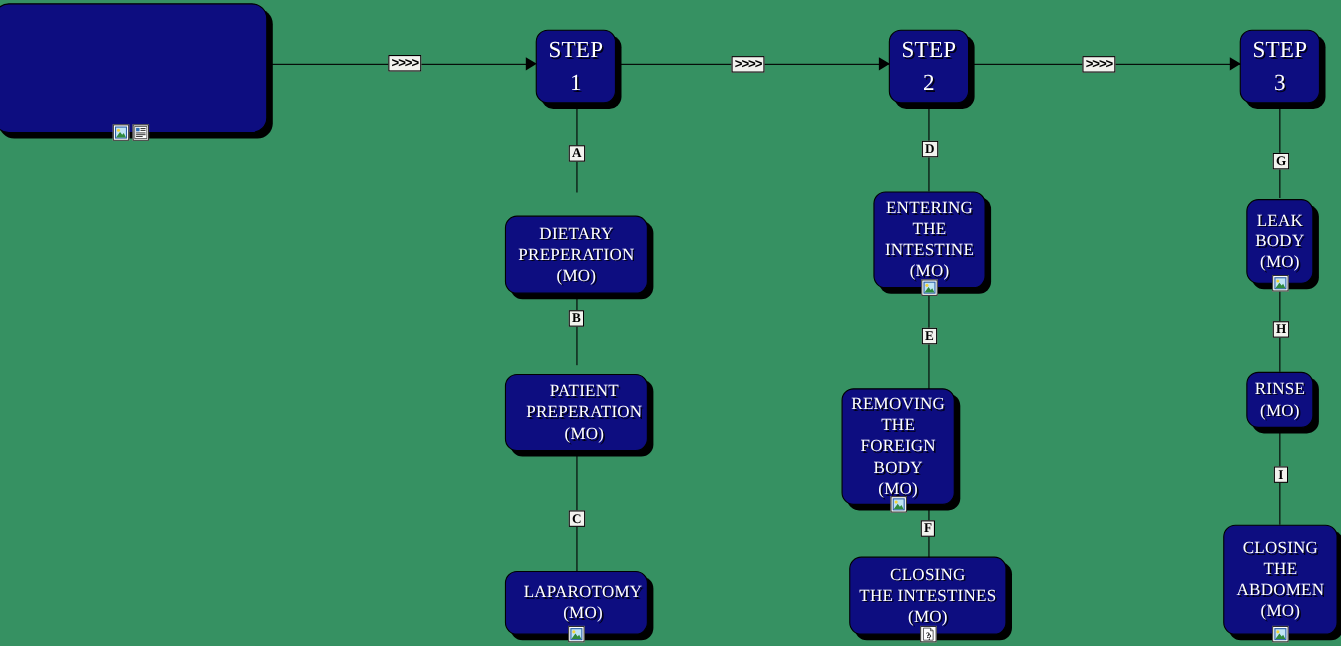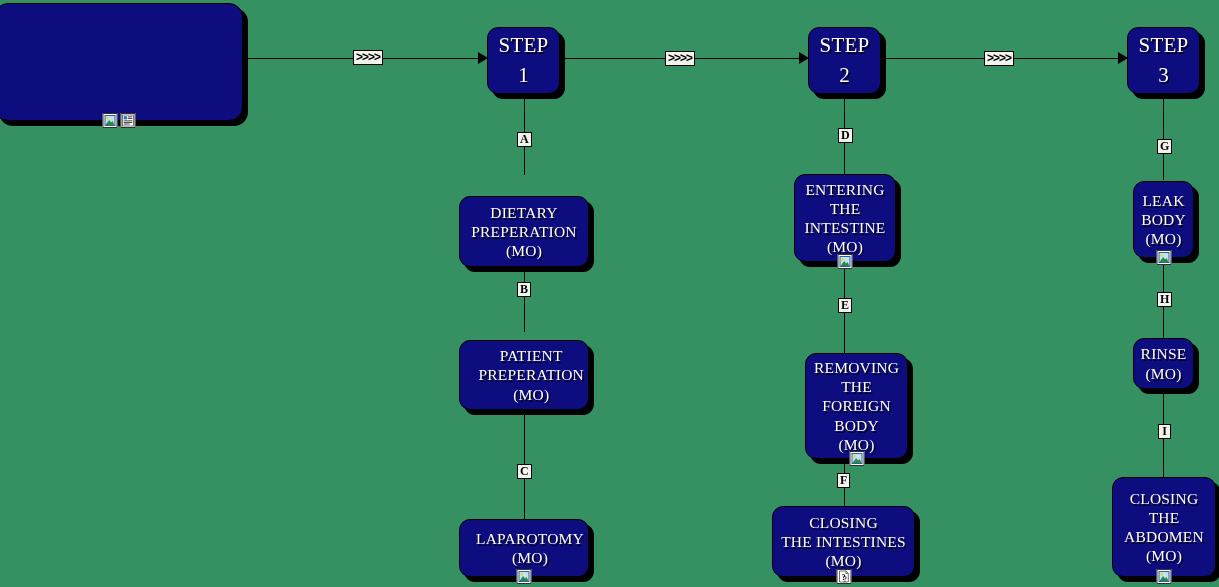--- a/index.html
+++ b/index.html
@@ -260,21 +260,21 @@
           <rect x="0" y="0" width="13" height="13" fill="#ffffff"></rect>
           <rect x="1" y="1" width="11" height="11" fill="#2b5fa8"></rect>
           <rect x="2" y="2" width="9" height="9" fill="#bfe3f5"></rect>
           <circle cx="4.2" cy="4.4" r="1.4" fill="#f5d33a"></circle>
           <polygon points="2,11 5.6,6 7.6,8.6 9,7 11,11" fill="#2f8a3e"></polygon>
         </svg>
       </span>
     </div>
   </div>
 
-  <div class="node proc" style="left:805px; top:353px; width:103px; height:106px;">
+  <div class="node proc" style="left:765px; top:353px; width:103px; height:106px;">
     <span class="label">REMOVING
 THE
 FOREIGN
 BODY
 (MO)</span>
     <div class="node-icons">
       <span class="icon-chip">
         <svg width="13" height="13" viewBox="0 0 13 13">
           <rect x="0" y="0" width="13" height="13" fill="#ffffff"></rect>
           <rect x="1" y="1" width="11" height="11" fill="#2b5fa8"></rect>

